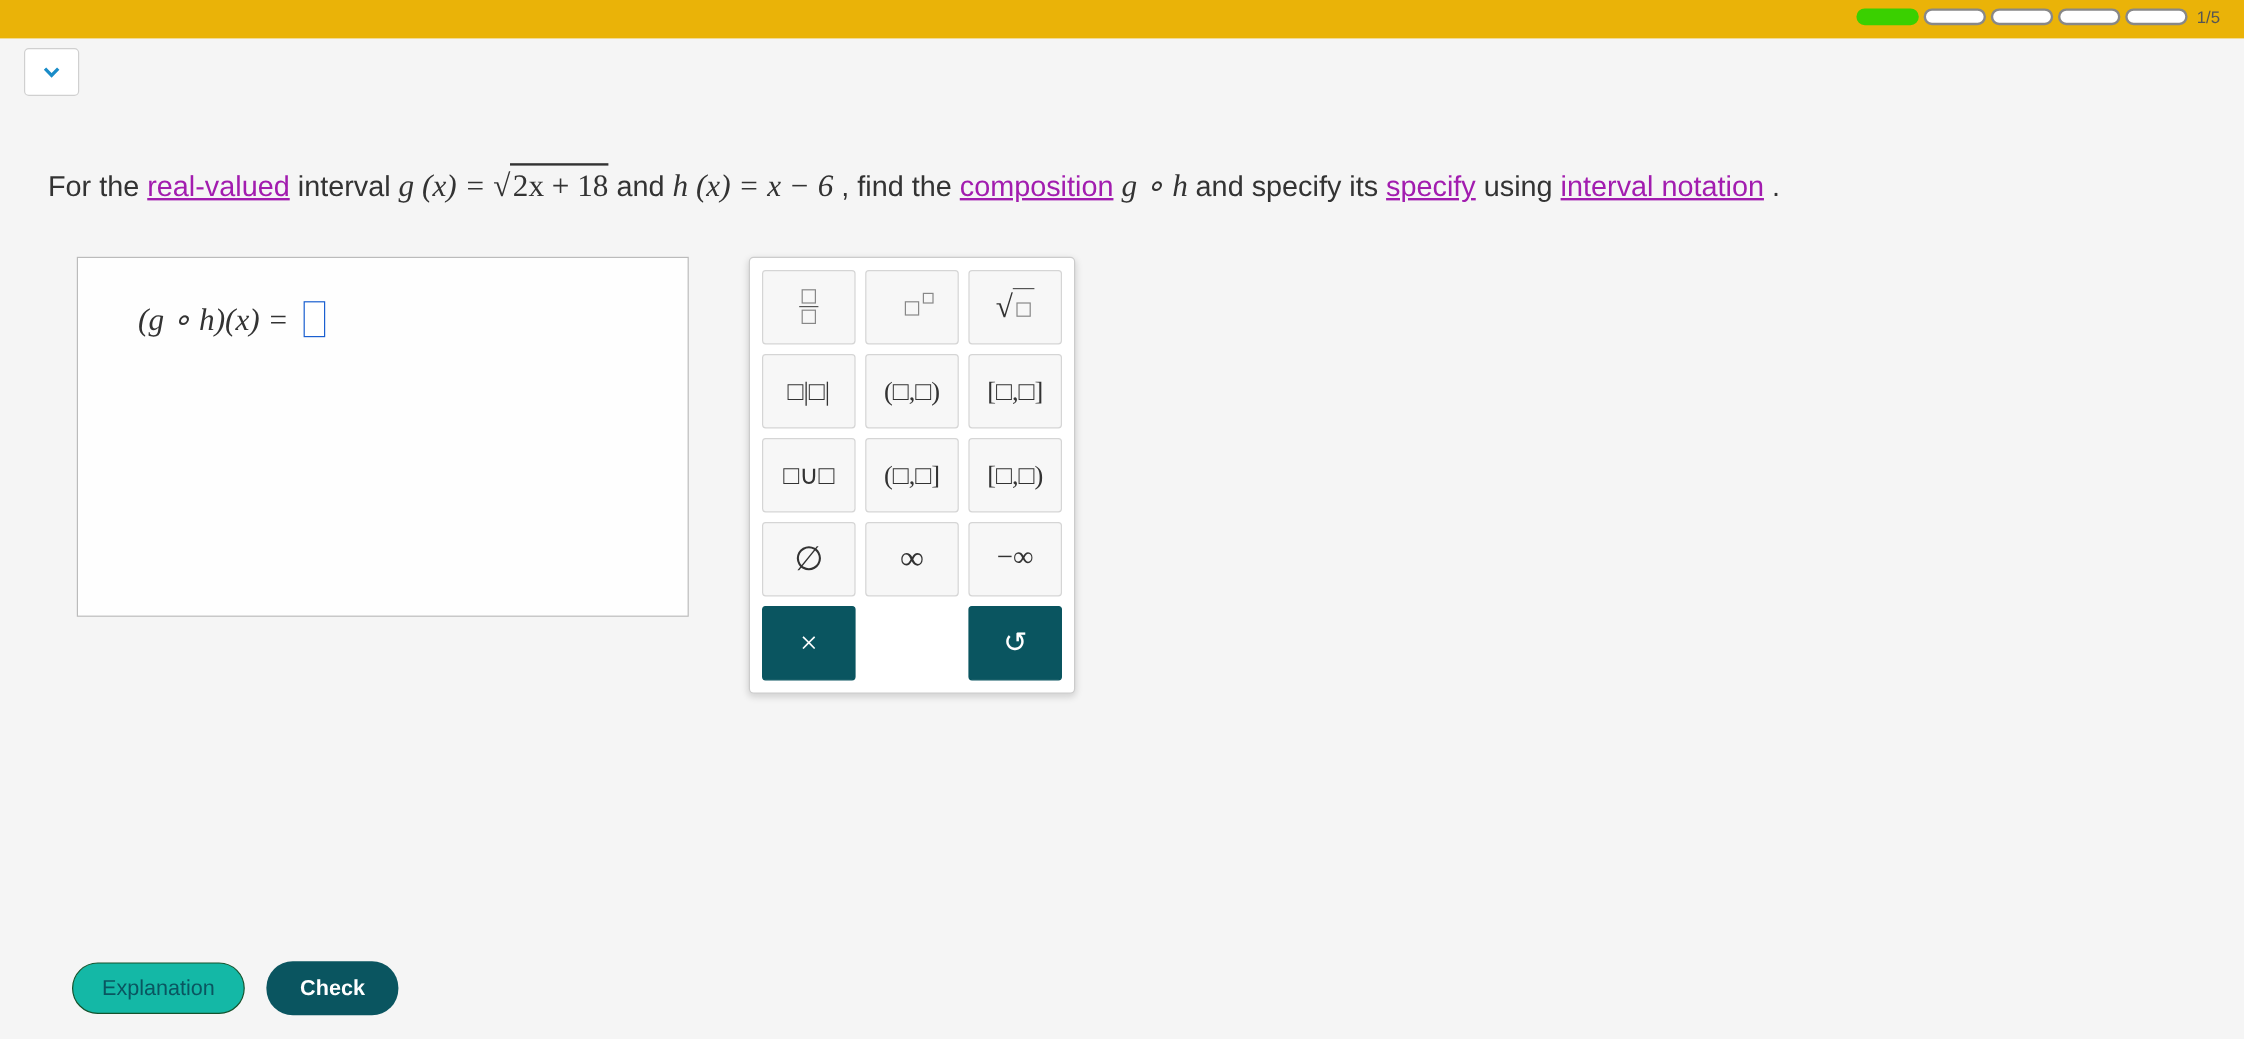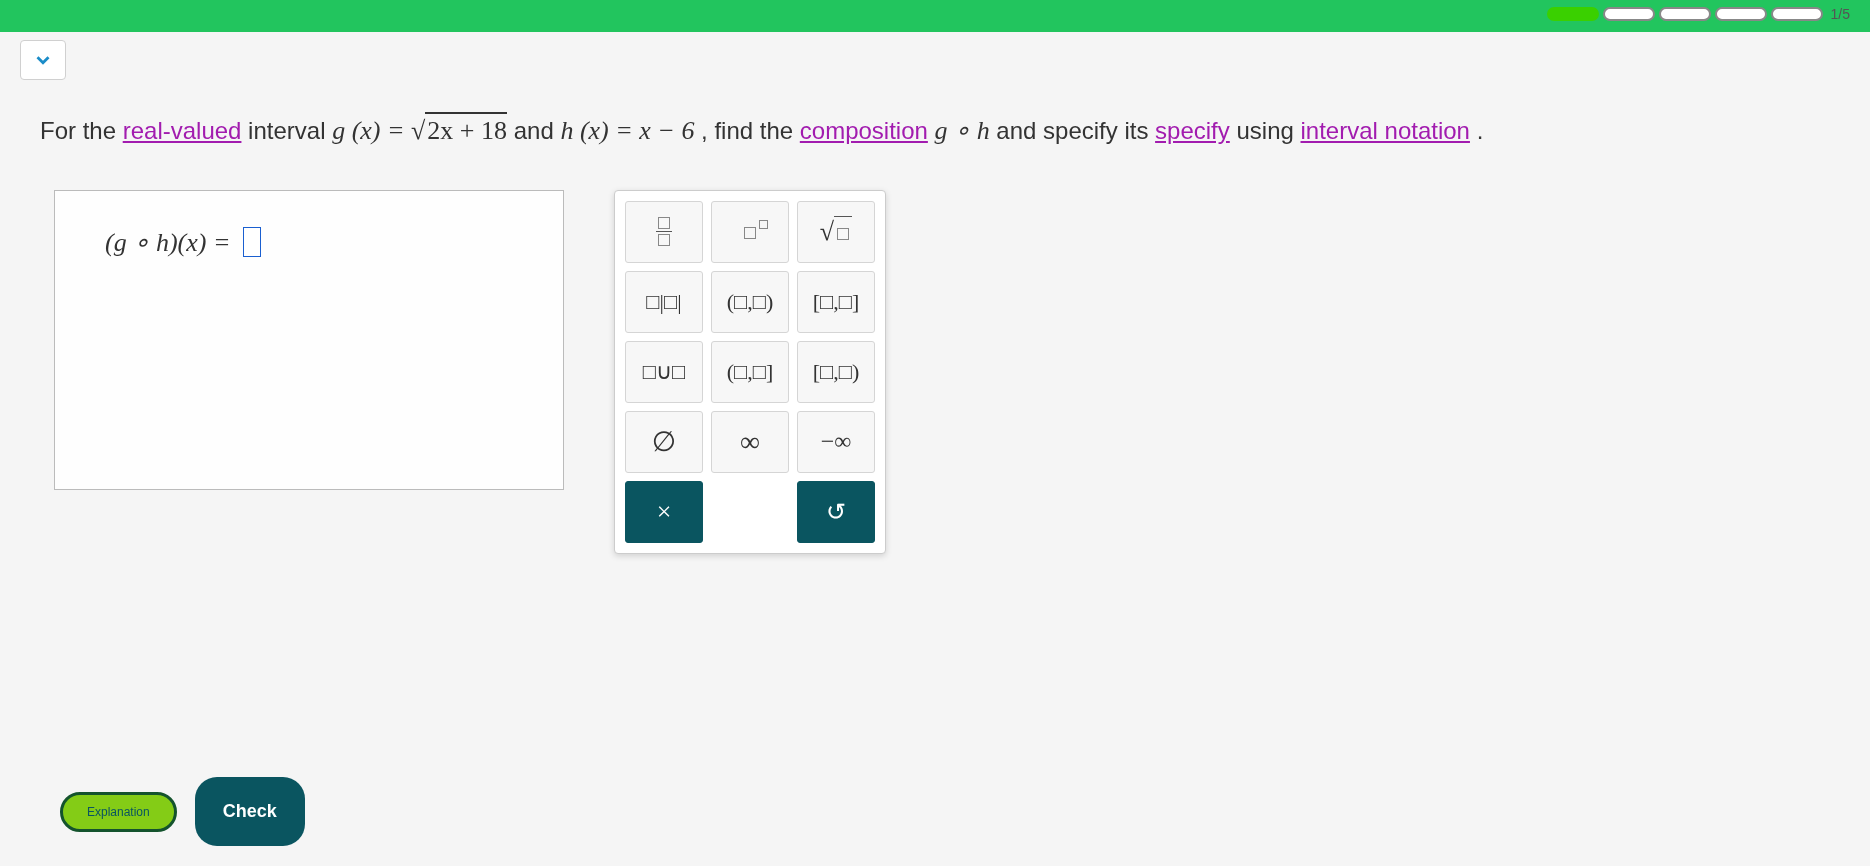--- a/index.html
+++ b/index.html
@@ -6,21 +6,21 @@
   body {
     font-family: Arial, sans-serif;
     background: #f5f5f5;
     width: 1870px;
     height: 866px;
     overflow: hidden;
     position: relative;
   }
   .topbar {
     height: 32px;
-    background: #22c55e;
+    background: #eab308;
     position: relative;
   }
   .progress-group {
     position: absolute;
     right: 20px;
     top: 6px;
     display: flex;
     gap: 4px;
     align-items: center;
   }
@@ -54,38 +54,38 @@
   }
   .content {
     padding: 30px 60px 0 40px;
   }
   .question-text {
     font-size: 24px;
     color: #333;
     line-height: 1.6;
   }
   .uline { text-decoration: underline; color: #a21caf; cursor: pointer; }
-  .math { font-family: 'Times New Roman', serif; font-style: italic; font-size: 26px; }
+  .math { font-family: 'Times New Roman', serif; font-style: italic; font-size: 26px; margin-top: 24px; }
   .sqrt-wrap {
     position: relative;
     display: inline-block;
   }
   .sqrt-wrap .bar {
     position: absolute;
     top: 2px;
     left: 14px;
     right: 0;
     height: 2px;
     background: #333;
   }
   .answer-area {
     display: flex;
     gap: 50px;
     margin-top: 38px;
-    margin-left: 14px;
+    margin-left: 24px;
   }
   .answer-box {
     border: 1px solid #bbb;
     background: #fefefe;
     width: 510px;
     height: 300px;
     padding: 36px 50px;
     display: flex;
     flex-direction: column;
     justify-content: space-between;
@@ -152,34 +152,34 @@
   .sqrt-btn { position: relative; font-size: 26px; }
   .bottom-actions {
     position: absolute;
     bottom: 20px;
     left: 60px;
     display: flex;
     gap: 18px;
     align-items: center;
   }
   .btn-plain {
-    border: 3px solid #14532d;
+    border: 1px solid #14532d;
     color: #0a5560;
-    background: #84cc16;
+    background: #14b8a6;
     border-radius: 22px;
     padding: 10px 24px;
-    font-size: 12px;
+    font-size: 18px;
     cursor: pointer;
   }
   .btn-primary {
     background: #0a5560;
     color: #fff;
     border: none;
     border-radius: 22px;
-    padding: 24px 28px;
+    padding: 12px 28px;
     font-size: 18px;
     font-weight: bold;
     cursor: pointer;
   }
 </style>
 </head>
 <body>
 
 <div class="topbar">
   <div class="progress-group">

